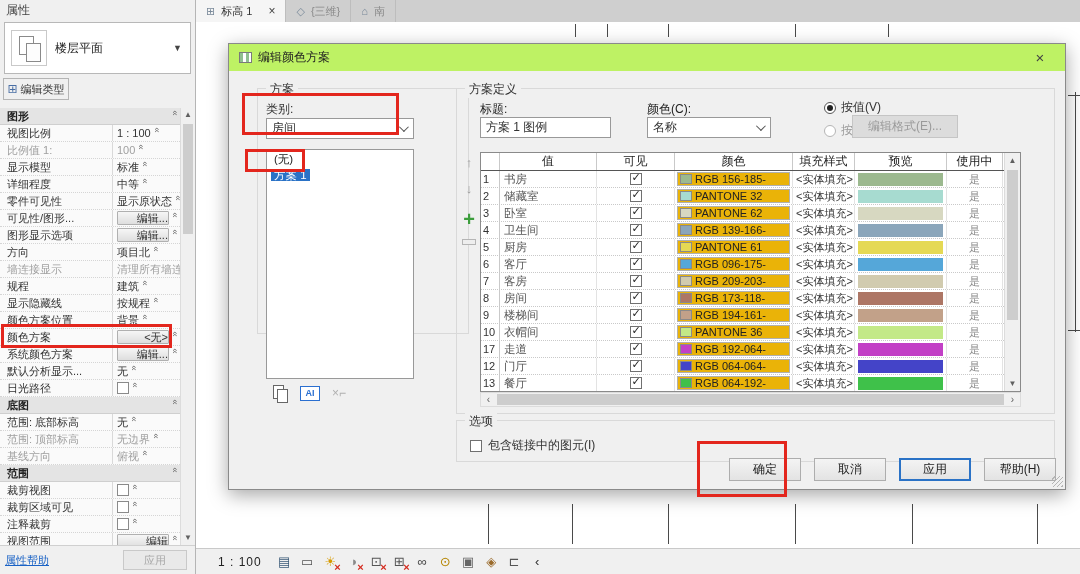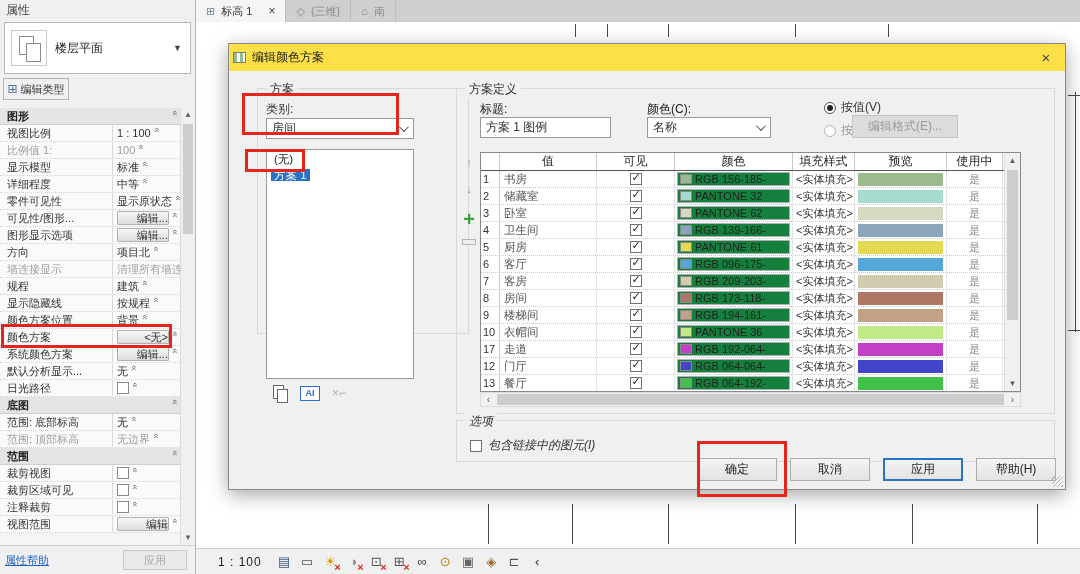--- a/index.html
+++ b/index.html
@@ -72,21 +72,21 @@
                border-top:1px solid #c9c9c9; display:flex; align-items:center; z-index:4; }
   .sb-scale { font-size:12px; color:#222; padding:0 14px 0 22px; letter-spacing:1px; }
   .sb-icons { display:flex; align-items:center; gap:6px; }
   .sbi { width:17px; height:17px; position:relative; text-align:center; line-height:17px; font-size:13px; }
   .sbi[data-off="true"]::after { content:"×"; position:absolute; right:-2px; bottom:-3px; color:#d42a1e;
                                  font-size:11px; font-weight:bold; line-height:1; }
 
   
   .dialog { position:absolute; left:228px; top:43px; width:838px; height:447px; background:#f0f0f0;
             border:1px solid #8a8a8a; box-shadow:0 5px 18px rgba(0,0,0,.35); z-index:20; }
-  .dlg-title { height:27px; background:#fde047; display:flex; align-items:center; padding:0 4px; }
+  .dlg-title { height:27px; background:#bef264; display:flex; align-items:center; padding:0 10px; }
   .dlg-ico { width:13px; height:11px; border:1px solid #7a7a7a; margin-right:6px;
              background:repeating-linear-gradient(90deg,#8fbf8f 0 3px,#fff 3px 6px); }
   .dlg-title .ttl { font-size:12px; color:#222; }
   .dlg-close { margin-left:auto; font-size:15px; color:#444; width:30px; text-align:center; }
   .group { position:absolute; border:1px solid #d9d9d9; }
   .group-label { position:absolute; top:-8px; left:8px; background:#f0f0f0; padding:0 4px; font-size:12px; color:#333; }
 
   
   .g-scheme { left:28px; top:44px; width:212px; height:246px; }
   .cat-label { position:absolute; left:8px; top:12px; font-size:12px; }
@@ -135,45 +135,45 @@
   .thead > div { text-align:center; font-size:12px; color:#222; border-right:1px solid #c9c9c9; overflow:hidden; }
   .tbody { height:221px; overflow:hidden; }
   .trow { height:17px; border-bottom:1px dotted #c9c9c9; align-items:center; }
   .trow > div { height:100%; border-right:1px solid #e3e3e3; display:flex; align-items:center; overflow:hidden; }
   .tc-num { justify-content:flex-start; padding-left:2px; font-size:11px; color:#333; border-right:1px solid #c9c9c9 !important; }
   .tc-val { padding-left:4px; font-size:11.5px; color:#555; }
   .tc-vis { justify-content:center; }
   .cb { width:12px; height:12px; border:1px solid #707070; background:#fff; position:relative; }
   .cb.checked::after { content:"✓"; position:absolute; left:1px; top:-3px; font-size:11px; color:#222; }
   .tc-col { padding:1px 2px; }
-  .colorfield { width:100%; height:14px; border:1px solid #b0b0b0; background:#15803d; display:flex;
+  .colorfield { width:100%; height:14px; border:1px solid #b0b0b0; background:#eab308; display:flex;
                 align-items:center; gap:3px; padding:0 2px; }
   .swatch { width:12px; height:10px; border:1px solid #8a8a8a; flex:none; }
   .colname { font-size:11px; color:#222; white-space:nowrap; }
   .tc-fill { padding-left:3px; font-size:11px; color:#333; white-space:nowrap; }
   .tc-prev { padding:1px 3px; }
   .prevbar { width:100%; height:13px; }
   .tc-use { justify-content:center; font-size:11px; color:#8a8a8a; }
   .vscroll { position:absolute; right:0; top:0; width:16px; height:100%; background:#f0f0f0; border-left:1px solid #dcdcdc; }
   .vscroll .arr { height:15px; text-align:center; font-size:8px; color:#606060; line-height:15px; }
   .vscroll .thumb { position:absolute; left:2px; right:2px; top:17px; height:150px; background:#cdcdcd; }
   .vscroll .arr.down { position:absolute; bottom:0; left:0; right:0; }
   .hscroll { position:absolute; left:23px; top:303px; width:541px; height:15px; background:#f0f0f0;
              border:1px solid #dcdcdc; display:flex; align-items:center; }
   .hscroll .arr { width:15px; text-align:center; color:#606060; font-size:10px; }
   .hscroll .thumb { flex:1; height:11px; background:#cdcdcd; margin:0 1px; }
 
   
-  .g-opts { left:227px; top:376px; width:599px; height:42px;font-style:italic; }
+  .g-opts { left:227px; top:376px; width:599px; height:42px; }
   .opt-row { position:absolute; left:13px; top:16px; display:flex; align-items:center; gap:6px; font-size:12px; }
 
   
   .dlg-buttons { position:absolute; left:0; bottom:8px; width:100%; display:flex; justify-content:flex-end;
                  gap:13px; padding-right:9px; }
-  .dlg-btn { width:80px; height:23px; line-height:21px; }
+  .dlg-btn { width:72px; height:23px; line-height:21px; }
   .dlg-btn.focus { border:1px solid #2a72c6; box-shadow:0 0 0 1px #2a72c6 inset; }
   .grip { position:absolute; right:2px; bottom:2px; width:11px; height:11px;
           background:repeating-linear-gradient(135deg,transparent 0 2px,#b5b5b5 2px 3px); }
 
   
   .redbox { position:absolute; border:3px solid #e3261d; z-index:60; pointer-events:none; }
   .rb-cat { left:242px; top:93px; width:157px; height:42px; }
   .rb-scheme { left:245px; top:149px; width:60px; height:23px; }
   .rb-prow { left:1px; top:324px; width:171px; height:24px; }
   .rb-ok { left:697px; top:441px; width:90px; height:56px; }
@@ -328,20 +328,27 @@
       <div class="plabel">范围: 底部标高</div>
       <div class="pvwrap">
           <span class="pv">无</span>
           <span class="sec-pin">«</span>
         </div>
     </div>
       <div class="prow" data-kind="text mute">
       <div class="plabel">范围: 顶部标高</div>
       <div class="pvwrap">
           <span class="pv">无边界</span>
+          <span class="sec-pin">«</span>
+        </div>
+    </div>
+      <div class="prow" data-kind="text mute">
+      <div class="plabel">基线方向</div>
+      <div class="pvwrap">
+          <span class="pv">俯视</span>
           <span class="sec-pin">«</span>
         </div>
     </div>
       <div class="prow" data-kind="section">
       <div class="plabel">范围</div>
       <div class="pvwrap">
           <span class="pv"></span>
           <span class="sec-pin">«</span>
         </div>
     </div>

